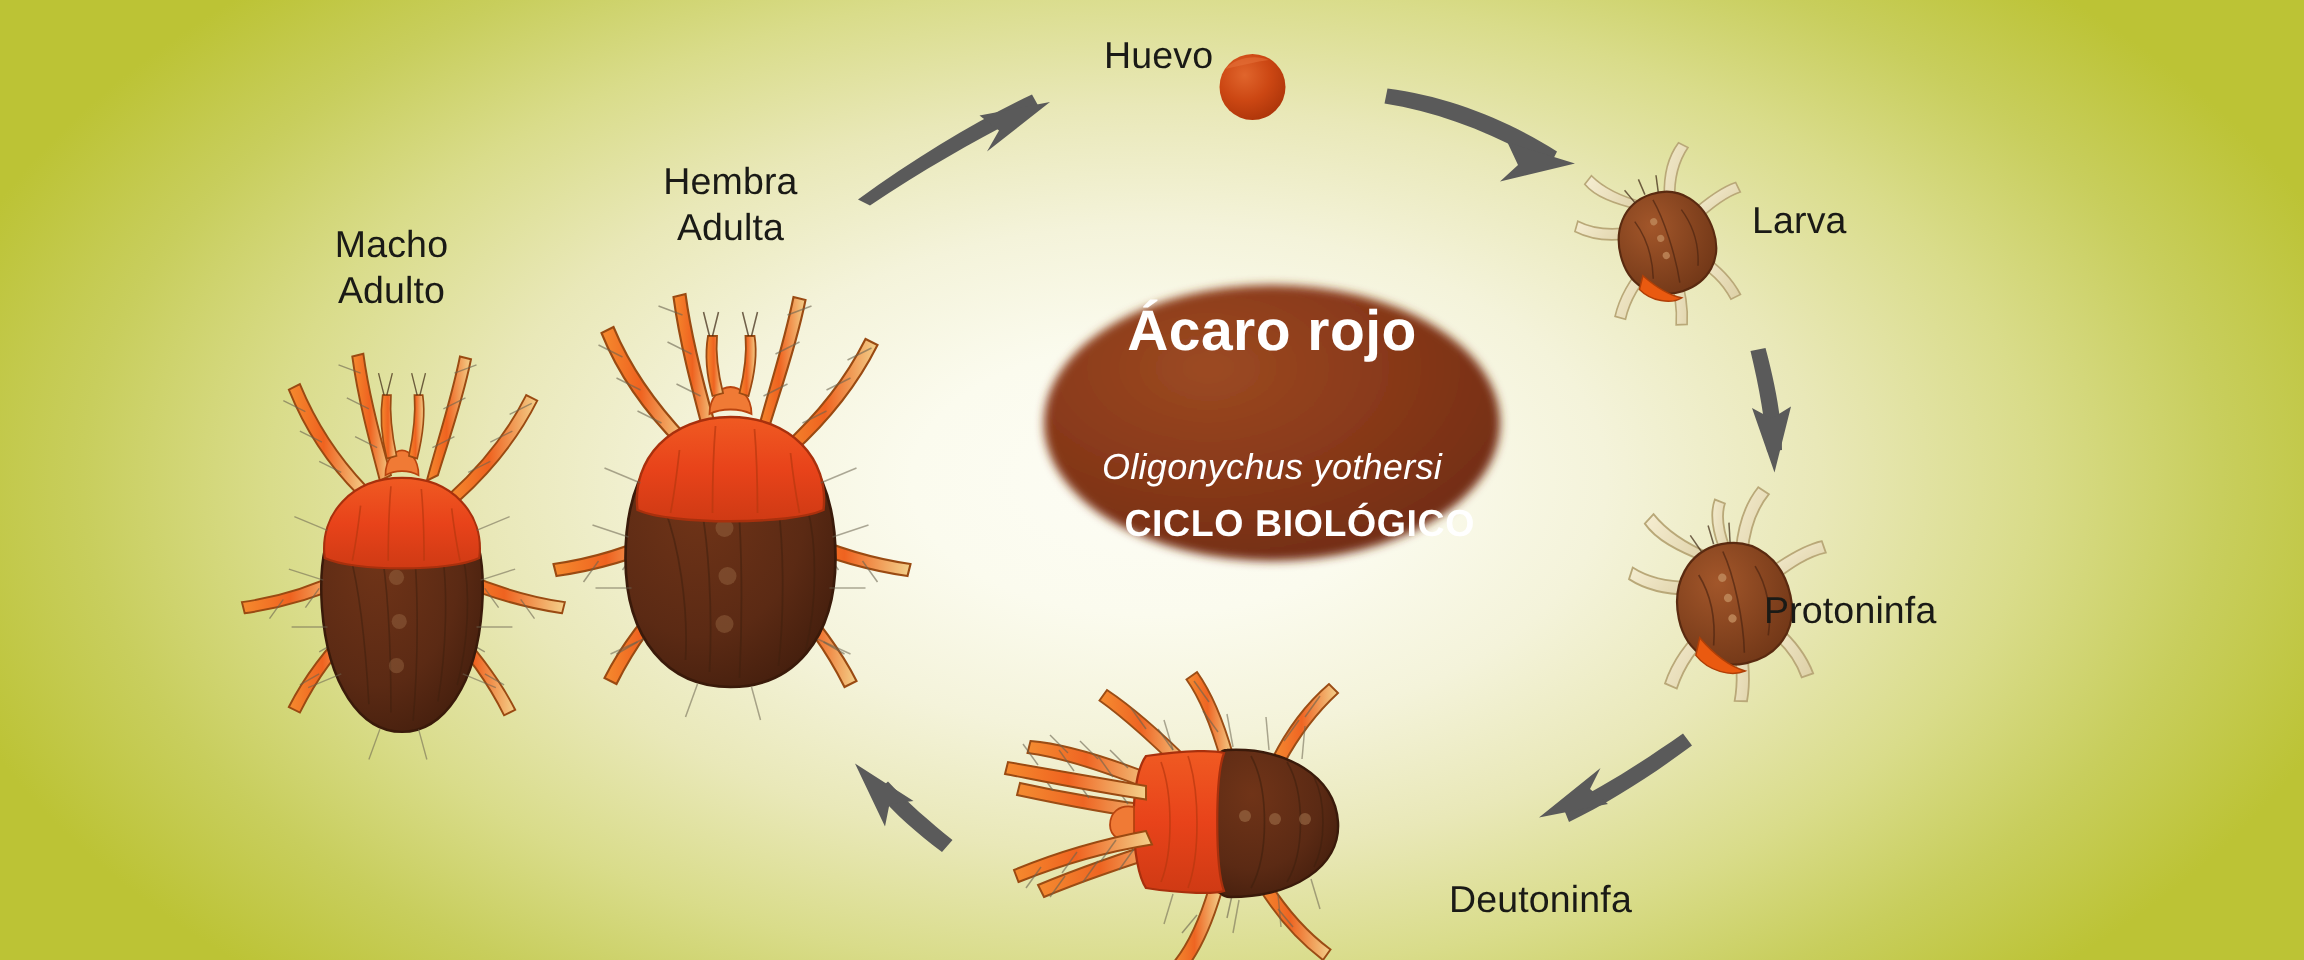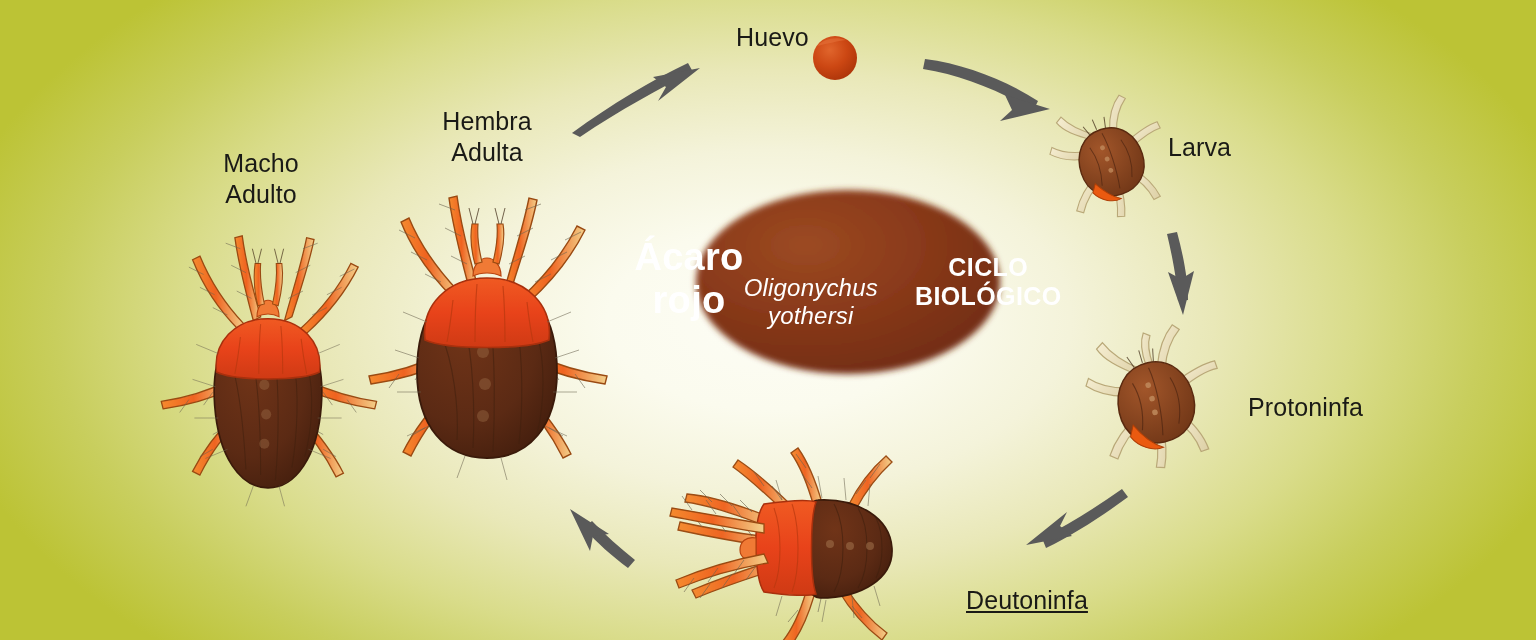--- a/index.html
+++ b/index.html
@@ -31,21 +31,21 @@
     line-height:1.22;
     white-space:pre-line;
     letter-spacing:.1px;
   }
   .lbl.c { text-align:center; }
   .lbl.l { text-align:left; }
 
   #hub { position:absolute; left:688px; top:182px; width:320px; height:200px; }
   #hubtext {
     position:absolute; left:688px; top:182px; width:320px; height:200px;
-    display:flex; flex-direction:row; align-items:center; justify-content:center;
+    display:flex; flex-direction:column; align-items:center; justify-content:center;
     color:#ffffff; text-align:center; pointer-events:none;
   }
   #hubtext .t1 { font-size:38px; font-weight:700; letter-spacing:.3px; margin-bottom:7px; }
   #hubtext .t2 { font-size:24px; font-style:italic; font-weight:400; margin-bottom:9px; letter-spacing:.2px;margin-top:48px;}
   #hubtext .t3 { font-size:25px; font-weight:700; letter-spacing:.4px;margin-left:37px; }
 </style>
 </head>
 <body>
 
 <div id="stage">
@@ -468,23 +468,23 @@
   <div id="hubtext">
     <div class="t1">Ácaro rojo</div>
     <div class="t2">Oligonychus yothersi</div>
     <div class="t3">CICLO BIOLÓGICO</div>
   </div>
 
   <div class="lbl l" style="left:736px; top:22px;">Huevo</div>
 
   <div class="lbl l" style="left:1168px; top:132px;">Larva</div>
 
-  <div class="lbl l" style="left:1248px; top:392px;">Protoninfa</div>
-
-  <div class="lbl l" style="left:966px; top:585px;text-decoration:underline;">Deutoninfa</div>
+  <div class="lbl l" style="left:1176px; top:392px;">Protoninfa</div>
+
+  <div class="lbl l" style="left:966px; top:585px;">Deutoninfa</div>
 
   <div class="lbl c" style="left:367px; top:106px; width:240px;">Hembra
 Adulta</div>
 
   <div class="lbl c" style="left:148px; top:148px; width:226px;">Macho
 Adulto</div>
 
 </div>
 
 </body></html>

